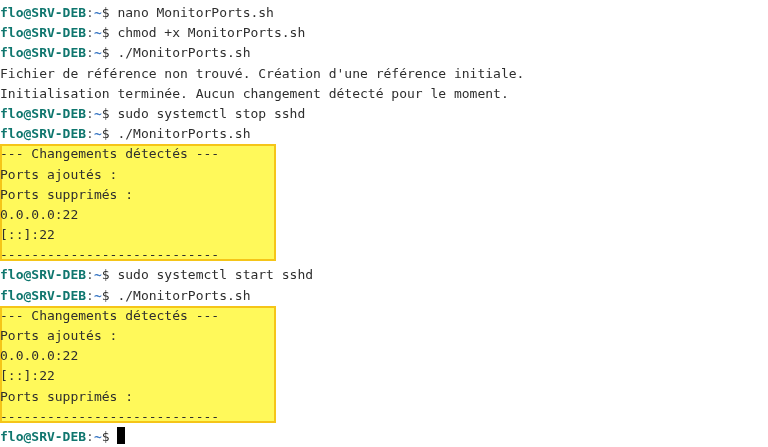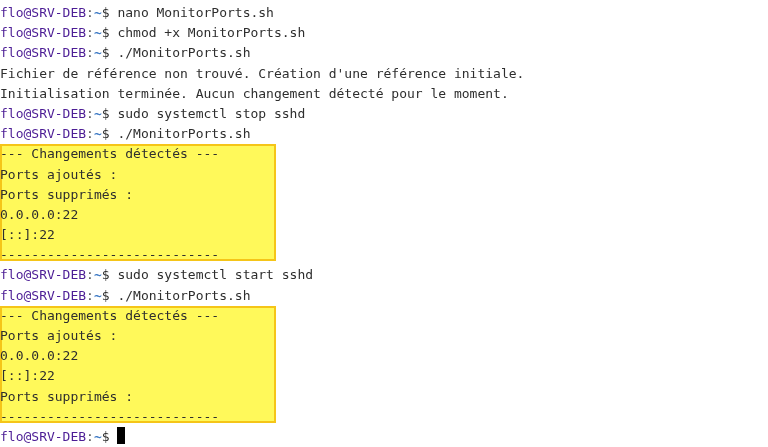--- a/index.html
+++ b/index.html
@@ -1,19 +1,19 @@
 <!DOCTYPE html>
 <html><head>
 <meta charset="utf-8">
 <style>
   html,body{margin:0;padding:0;}
   body{width:768px;height:447px;background:#ffffff;overflow:hidden;position:relative;}
   .term{position:absolute;left:0;top:3px;font-family:"DejaVu Sans Mono","Liberation Mono",monospace;font-size:13px;line-height:20.2px;color:#2e2e2e;white-space:pre;}
   .line{height:20.2px;}
-  .user{color:#4c1d95;font-weight:normal;}
+  .user{color:#0f766e;font-weight:bold;}
   .colon{color:#555;}
   .tilde{color:#3b78c4;font-weight:bold;}
   .hl{position:absolute;left:0;width:276px;background:#fff95a;border:2px solid #f5c518;box-sizing:border-box;}
   .cursor{display:inline-block;width:8px;height:17px;background:#000;vertical-align:-3px;}
 </style>
 </head>
 <body>
 
 <div class="hl" style="top:144px;height:117px;"></div>
 <div class="hl" style="top:306px;height:117px;"></div>

